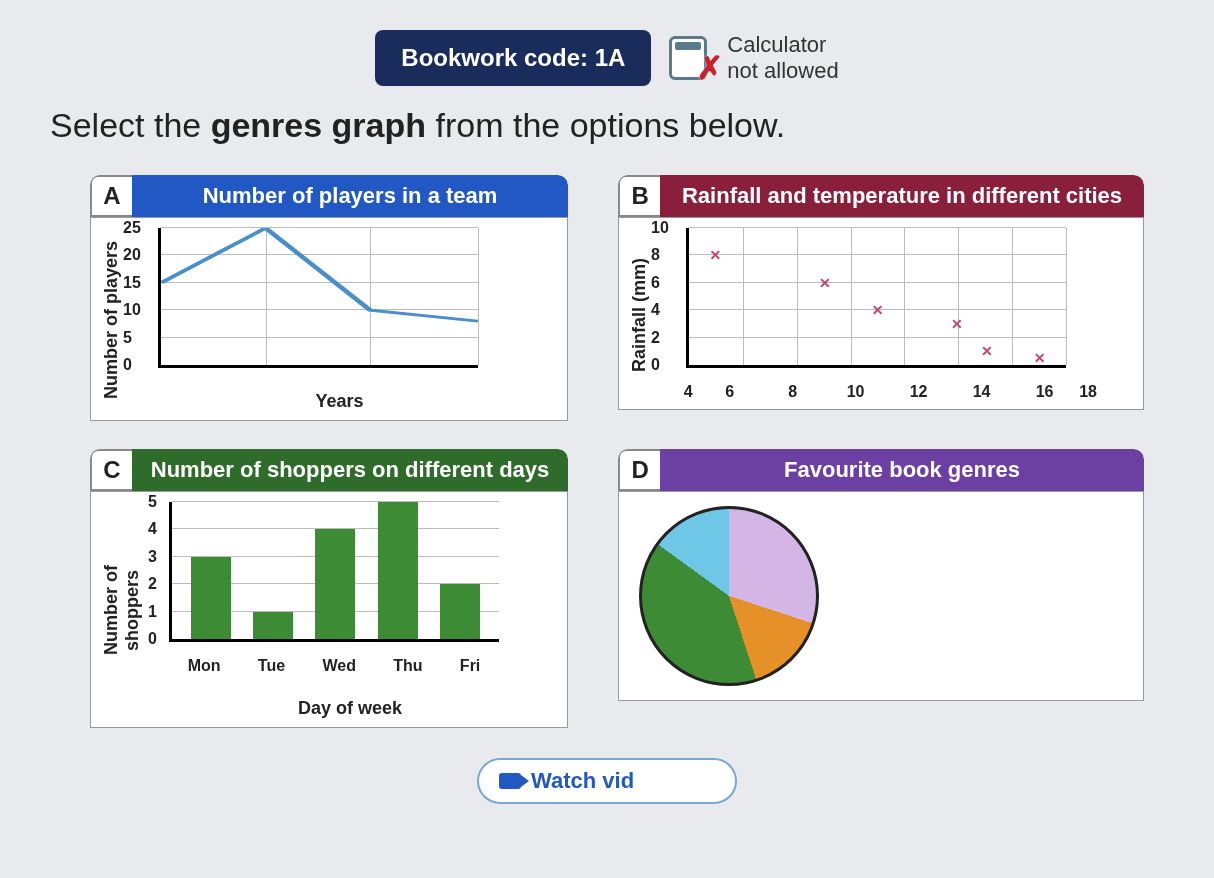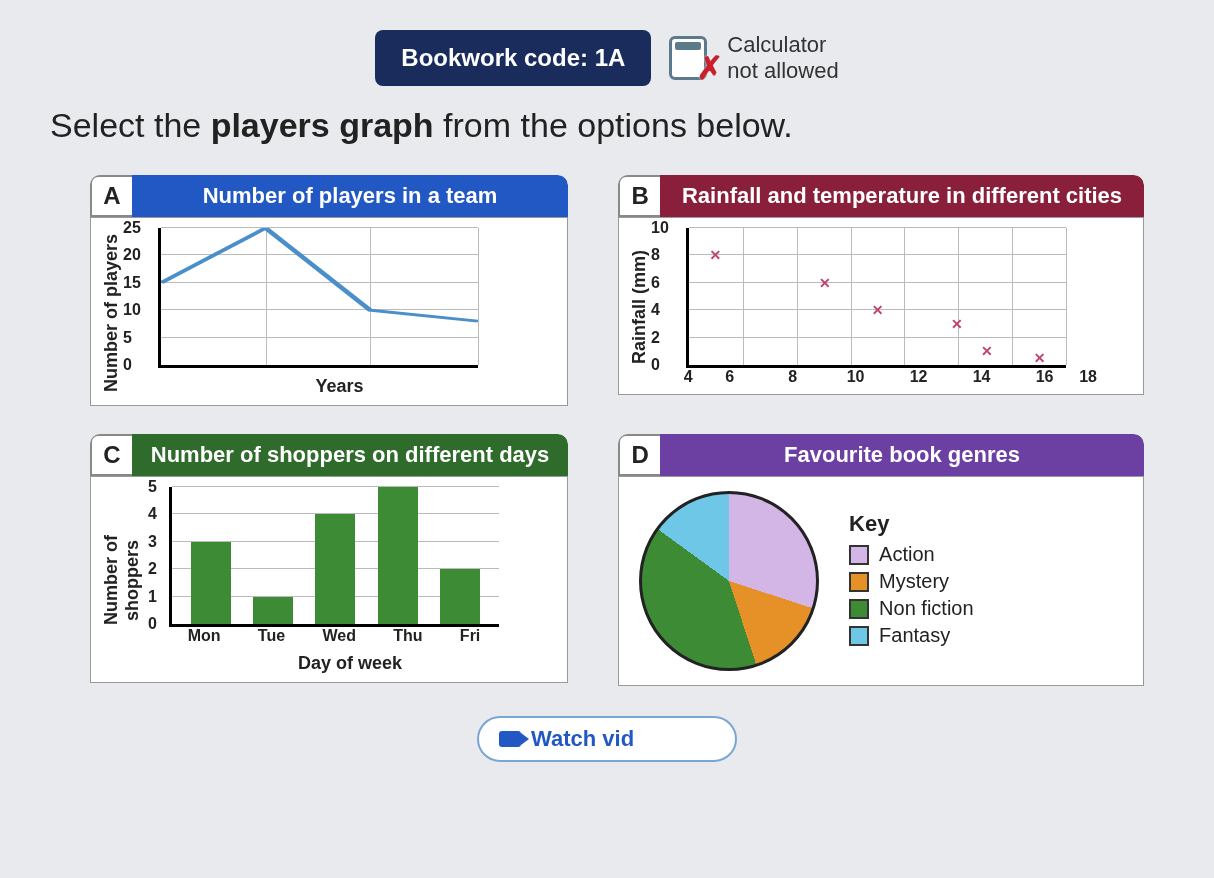--- a/index.html
+++ b/index.html
@@ -120,21 +120,21 @@
     display: flex;
   }
   .ylabel {
     writing-mode: vertical-rl;
     transform: rotate(180deg);
     font-size: 18px;
     font-weight: bold;
     text-align: center;
     padding: 4px 2px;
   }
-  .plot-col { flex: 1; display: flex; flex-direction: column; }
+  .plot-col { flex: 1; display: flex; flex-direction: column; gap: 15px; }
   .plot-area {
     position: relative;
     border-left: 3px solid #000;
     border-bottom: 3px solid #000;
     height: 140px;
     margin-left: 34px;
   }
   .ytick {
     position: absolute;
     left: -38px;
@@ -235,21 +235,21 @@
       <div class="calc-x">✗</div>
     </div>
     <div>
       <div>Calculator</div>
       <div>not allowed</div>
     </div>
   </div>
 </div>
 
 <div class="question">
-  <span>Select the </span><b>players graph</b><span> from the options below.</span>
+  <span>Select the </span><b>genres graph</b><span> from the options below.</span>
 </div>
 
 <div class="options-grid">
 
   <div class="option">
     <div class="opt-header">
       <div class="opt-letter">A</div>
       <div class="opt-title hdr-blue">Number of players in a team</div>
     </div>
     <div class="chart-box">
@@ -368,39 +368,20 @@
     </div>
   </div>
 
   <div class="option">
     <div class="opt-header">
       <div class="opt-letter">D</div>
       <div class="opt-title hdr-purple">Favourite book genres</div>
     </div>
     <div class="pie-wrap">
       <div class="pie" style="background: conic-gradient(#d3b5e6 0deg 108deg, #e69128 108deg 162deg, #3d8b34 162deg 306deg, #6fc7e8 306deg 360deg);"></div>
-      <div class="legend">
-        <div class="legend-title">Key</div>
-        <div class="legend-row">
-          <div class="swatch" style="background:#d3b5e6"></div>
-          <span>Action</span>
-        </div>
-        <div class="legend-row">
-          <div class="swatch" style="background:#e69128"></div>
-          <span>Mystery</span>
-        </div>
-        <div class="legend-row">
-          <div class="swatch" style="background:#3d8b34"></div>
-          <span>Non fiction</span>
-        </div>
-        <div class="legend-row">
-          <div class="swatch" style="background:#6fc7e8"></div>
-          <span>Fantasy</span>
-        </div>
-      </div>
     </div>
   </div>
 
 </div>
 
 <div class="footer-btn">
   <span style="display:inline-block;width:22px;height:16px;background:#2258c3;border-radius:3px;position:relative">
     <span style="position:absolute;right:-8px;top:2px;border-left:8px solid #2258c3;border-top:6px solid transparent;border-bottom:6px solid transparent"></span>
   </span>
   <span>Watch vid</span>

